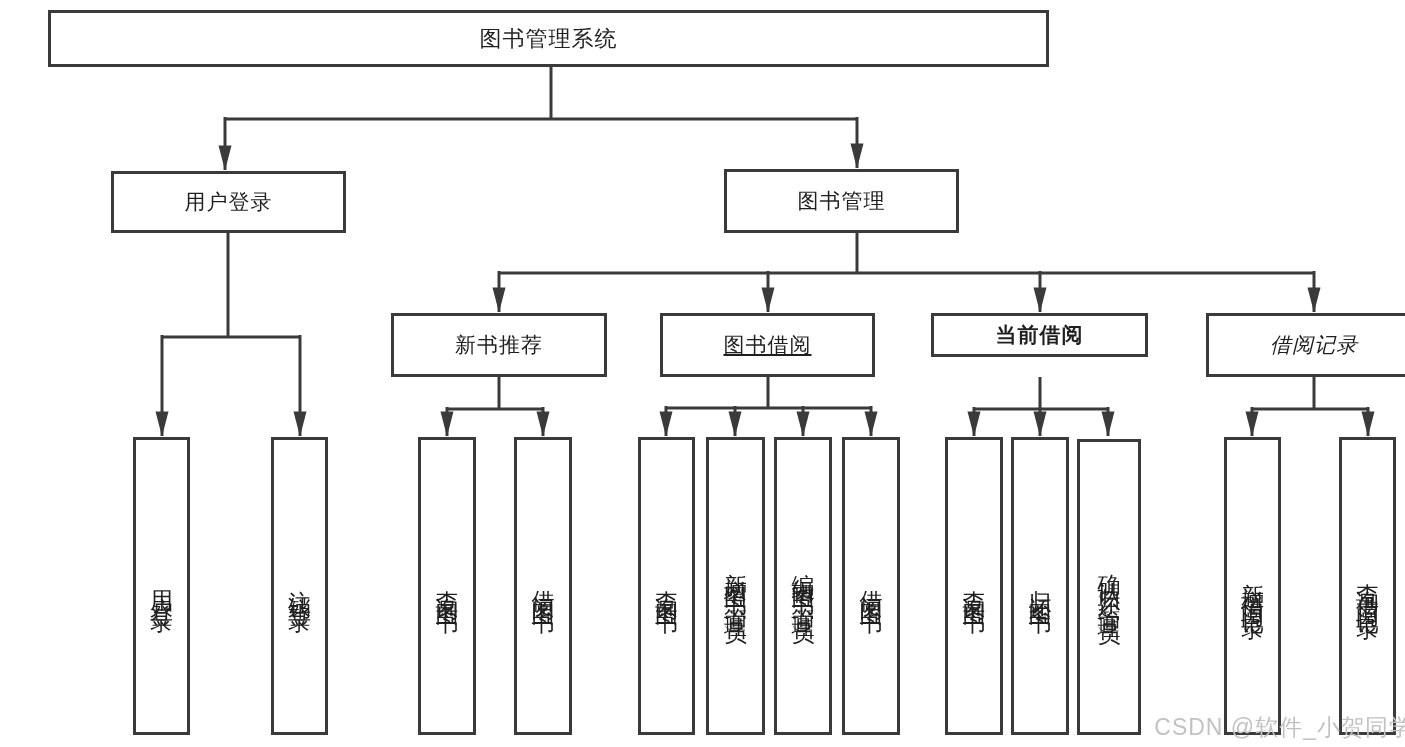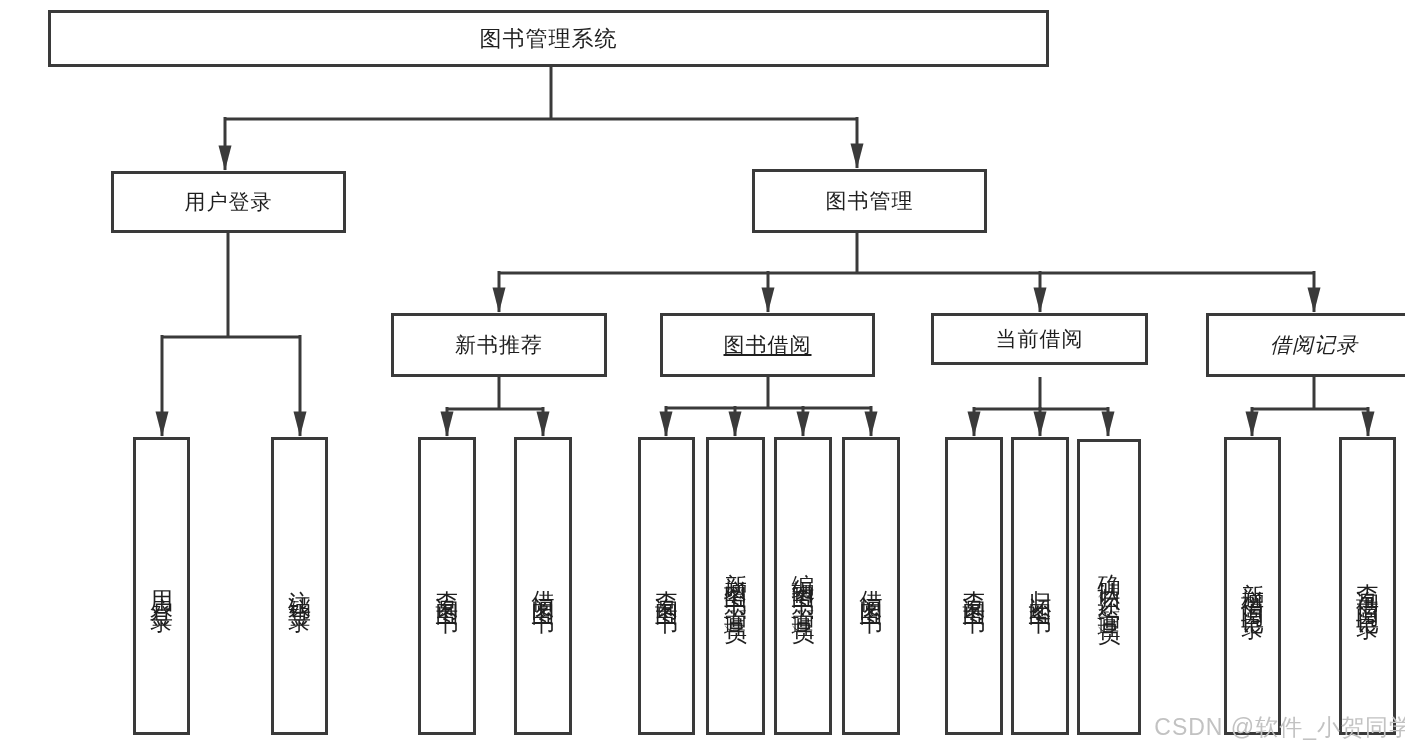--- a/index.html
+++ b/index.html
@@ -120,31 +120,31 @@
     </g>
   </svg>
 
   <div class="hbox root" style="left:20px; top:10px; width:1001px; height:57px;">
     <span>图书管理系统</span>
   </div>
 
   <div class="hbox" style="left:83px; top:171px; width:235px; height:62px;">
     <span>用户登录</span>
   </div>
-  <div class="hbox" style="left:724px; top:169px; width:235px; height:64px;text-align:center;">
+  <div class="hbox" style="left:696px; top:169px; width:235px; height:64px;text-align:center;">
     <span>图书管理</span>
   </div>
 
   <div class="hbox" style="left:363px; top:313px; width:216px; height:64px;text-align:center;">
     <span>新书推荐</span>
   </div>
   <div class="hbox" style="left:632px; top:313px; width:215px; height:64px;text-decoration:underline;">
     <span>图书借阅</span>
   </div>
-  <div class="hbox" style="left:903px; top:313px; width:217px; height:52px;">
+  <div class="hbox" style="left:903px; top:313px; width:217px; height:44px;font-weight:bold;">
     <span>当前借阅</span>
   </div>
   <div class="hbox" style="left:1178px; top:313px; width:216px; height:64px;font-style:italic;">
     <span>借阅记录</span>
   </div>
 
   <div class="vbox" style="left:105px; top:437px; width:57px; height:298px;">
     <span class="vtext">用户登录</span>
   </div>
   <div class="vbox" style="left:243px; top:437px; width:57px; height:298px;">

